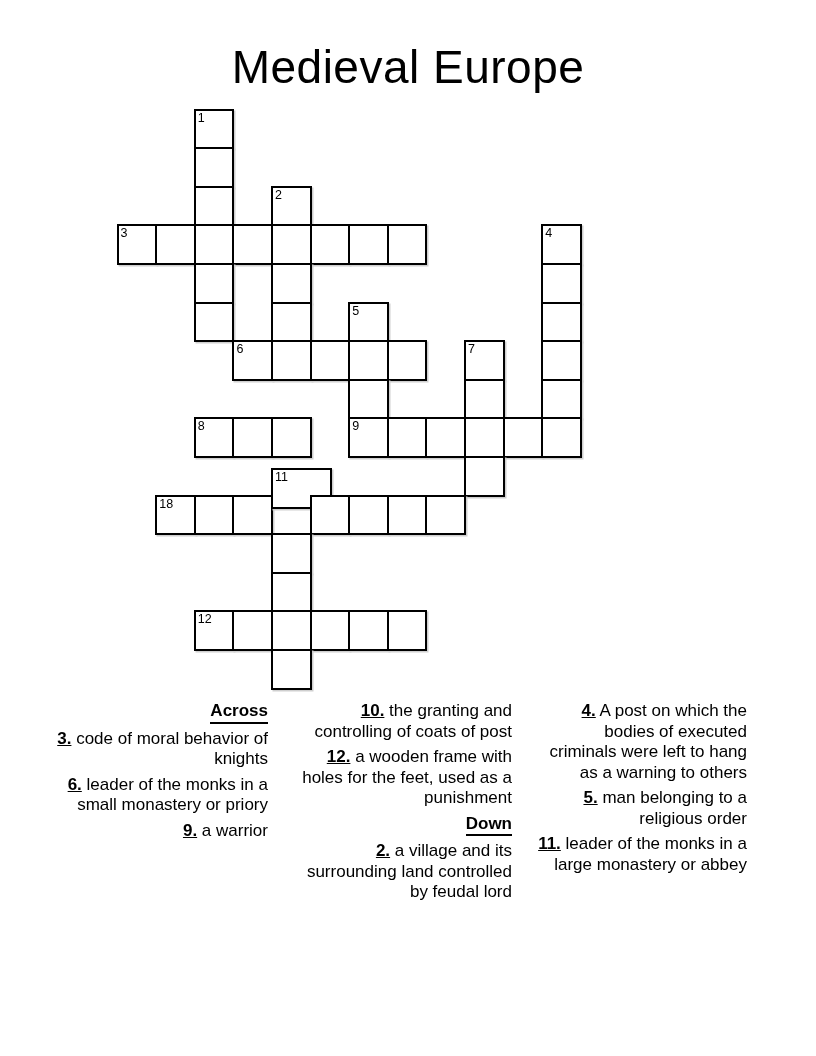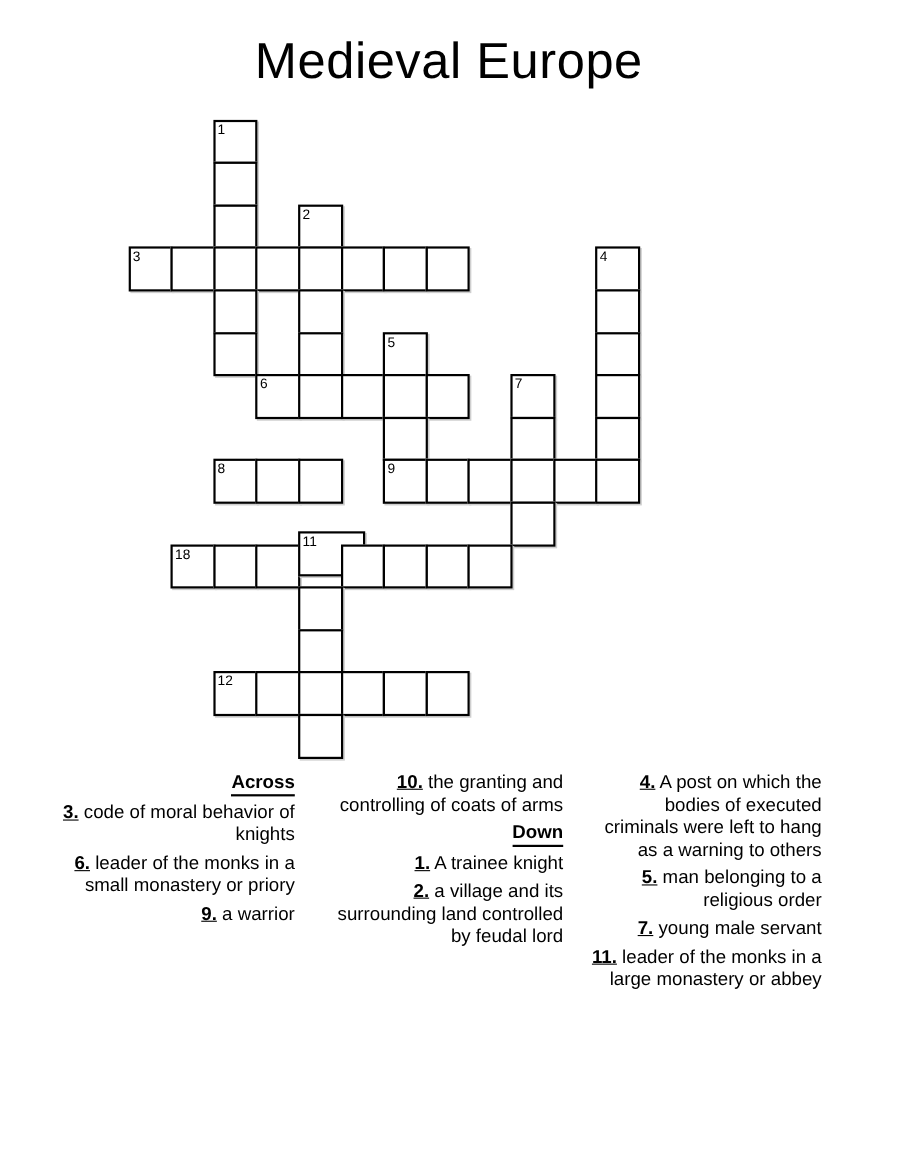--- a/index.html
+++ b/index.html
@@ -7,21 +7,21 @@
     position: relative;
     width: 816px;
     height: 1056px;
     background: #ffffff;
     color: #000000;
     font-family: "Liberation Sans", sans-serif;
     overflow: hidden;
   }
   .title {
     position: absolute;
-    top: 28px;
+    top: 40px;
     left: 0;
     width: 816px;
     text-align: center;
     font-size: 46px;
     line-height: 54px;
     font-weight: 400;
     letter-spacing: 0.5px;
     margin: 0;
   }
   .grid { position: absolute; left: 0; top: 0; }
@@ -117,21 +117,21 @@
       <div class="cell" style="left: 425.4px; top: 417.4px; width: 40.6px; height: 40.6px;"></div>
       <div class="cell" style="left: 464px; top: 417.4px; width: 40.6px; height: 40.6px;"></div>
       <div class="cell" style="left: 502.6px; top: 417.4px; width: 40.6px; height: 40.6px;"></div>
       <div class="cell" style="left: 541.2px; top: 417.4px; width: 40.6px; height: 40.6px;"></div>
       <div class="cell" style="left: 464px; top: 456px; width: 40.6px; height: 40.6px;"></div>
       <div class="cell" style="left: 155.2px; top: 494.6px; width: 40.6px; height: 40.6px;">
         <span class="cell-num">18</span>
       </div>
       <div class="cell" style="left: 193.8px; top: 494.6px; width: 40.6px; height: 40.6px;"></div>
       <div class="cell" style="left: 232.4px; top: 494.6px; width: 40.6px; height: 40.6px;"></div>
-      <div class="cell" style="left: 271px; top: 483px; width: 61px; height: 40.6px;">
+      <div class="cell" style="left: 271px; top: 468px; width: 61px; height: 40.6px;">
         <span class="cell-num">11</span>
       </div>
       <div class="cell" style="left: 309.6px; top: 494.6px; width: 40.6px; height: 40.6px;"></div>
       <div class="cell" style="left: 348.2px; top: 494.6px; width: 40.6px; height: 40.6px;"></div>
       <div class="cell" style="left: 386.8px; top: 494.6px; width: 40.6px; height: 40.6px;"></div>
       <div class="cell" style="left: 425.4px; top: 494.6px; width: 40.6px; height: 40.6px;"></div>
       <div class="cell" style="left: 271px; top: 533.2px; width: 40.6px; height: 40.6px;"></div>
       <div class="cell" style="left: 271px; top: 571.8px; width: 40.6px; height: 40.6px;"></div>
       <div class="cell" style="left: 193.8px; top: 610.4px; width: 40.6px; height: 40.6px; padding-left: 34px;">
         <span class="cell-num">12</span>
@@ -144,25 +144,24 @@
       <div class="cell" style="left: 271px; top: 649px; width: 40.6px; height: 40.6px;"></div>
     </div>
   <div class="clues" id="clues">
       <div class="clue-col" style="left: 48px; width: 220px;">
         <p class="clue-hdr"><span class="hdr-text">Across</span></p>
         <p class="clue"><b class="clue-num">3.</b><span class="clue-text"> code of moral behavior of knights</span></p>
         <p class="clue"><b class="clue-num">6.</b><span class="clue-text"> leader of the monks in a small monastery or priory</span></p>
         <p class="clue"><b class="clue-num">9.</b><span class="clue-text"> a warrior</span></p>
       </div>
       <div class="clue-col" style="left: 290px; width: 222px;">
-        <p class="clue"><b class="clue-num">10.</b><span class="clue-text"> the granting and controlling of coats of arms</span></p>
+        <p class="clue"><b class="clue-num">10.</b><span class="clue-text"> the granting and controlling of coats of post</span></p>
+        <p class="clue"><b class="clue-num">12.</b><span class="clue-text"> a wooden frame with holes for the feet, used as a punishment</span></p>
         <p class="clue-hdr"><span class="hdr-text">Down</span></p>
-        <p class="clue"><b class="clue-num">1.</b><span class="clue-text"> A trainee knight</span></p>
         <p class="clue"><b class="clue-num">2.</b><span class="clue-text"> a village and its surrounding land controlled by feudal lord</span></p>
       </div>
       <div class="clue-col" style="left: 533px; width: 214px;">
         <p class="clue"><b class="clue-num">4.</b><span class="clue-text"> A post on which the bodies of executed criminals were left to hang as a warning to others</span></p>
         <p class="clue"><b class="clue-num">5.</b><span class="clue-text"> man belonging to a religious order</span></p>
-        <p class="clue"><b class="clue-num">7.</b><span class="clue-text"> young male servant</span></p>
         <p class="clue"><b class="clue-num">11.</b><span class="clue-text"> leader of the monks in a large monastery or abbey</span></p>
       </div>
     </div>
 </div>
 
 </body></html>

